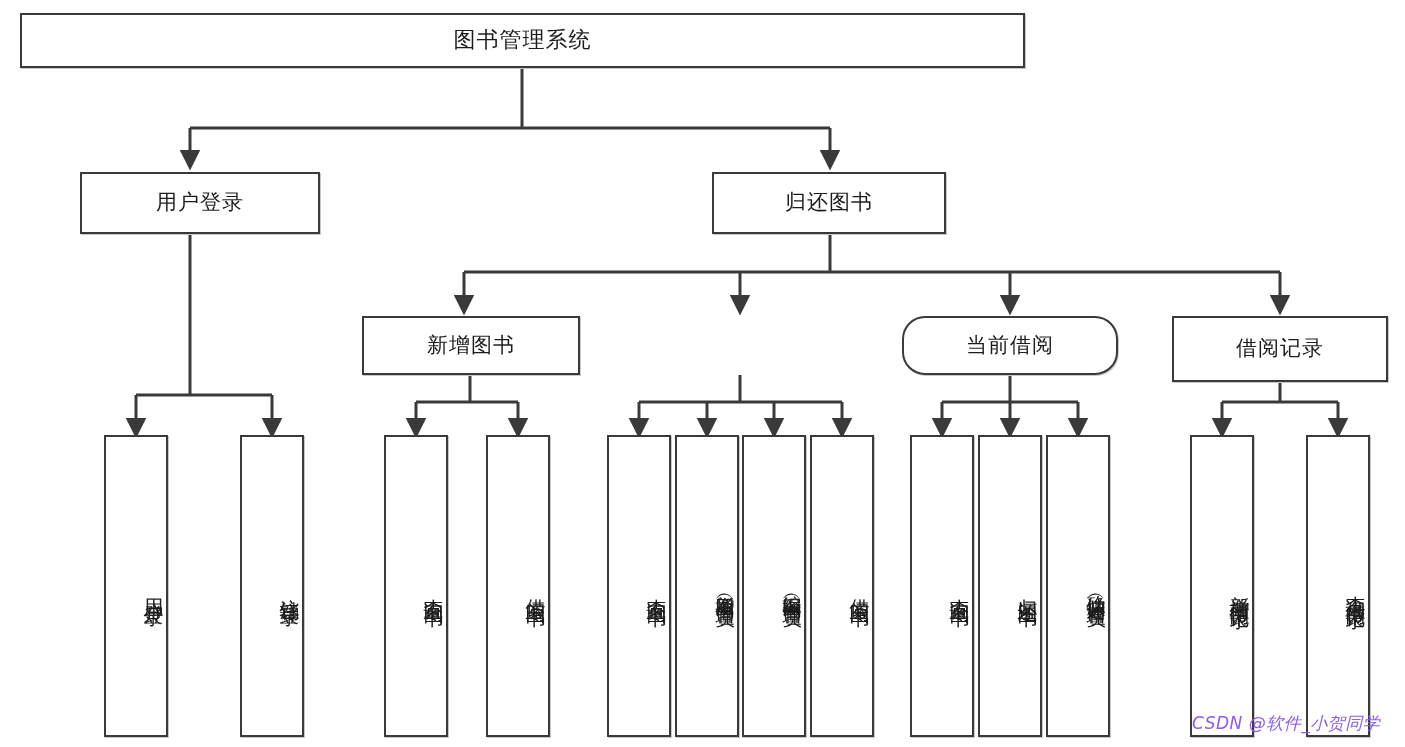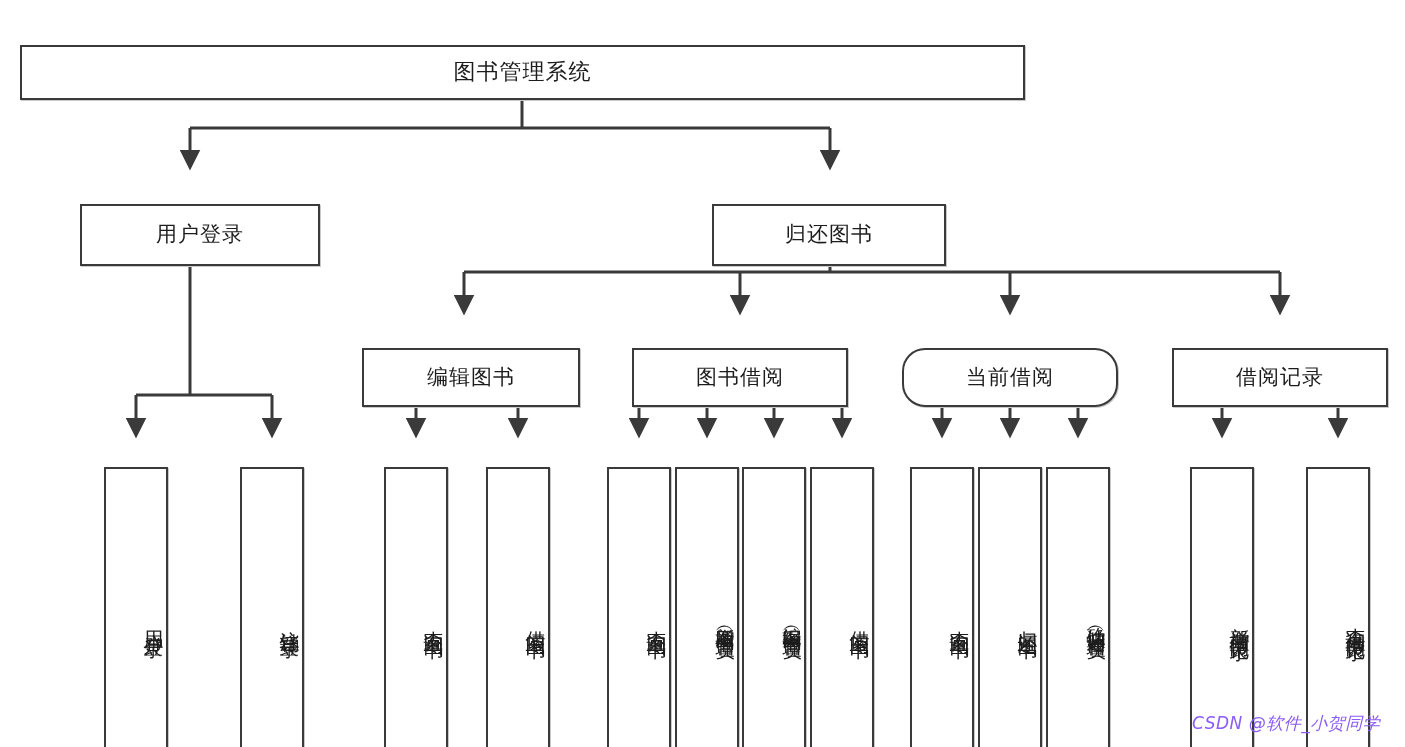--- a/index.html
+++ b/index.html
@@ -26,21 +26,20 @@
   .node {
     position: absolute;
     box-sizing: border-box;
     border: 2px solid #3a3a3a;
     background: #ffffff;
     display: flex;
     align-items: center;
     justify-content: center;
     color: #1c1c1c;
     box-shadow: 1px 1px 0 #c9c9c9;
-    margin-top: 32px;
   }
   .node.horiz {
     font-size: 21px;
     letter-spacing: 1px;
     line-height: 1.2;
   }
   .node.root {
     font-size: 22px;
   }
   .node.vert {
@@ -119,24 +118,23 @@
       <path d="M 1222 402 L 1222 428" marker-end="url(#arrow)"></path>
       <path d="M 1338 402 L 1338 428" marker-end="url(#arrow)"></path>
     </g>
   </svg>
 
   <div class="node horiz root" style="left:20px; top:13px; width:1005px; height:55px;">图书管理系统</div>
 
   <div class="node horiz" style="left:80px; top:172px; width:240px; height:62px;">用户登录</div>
   <div class="node horiz" style="left:712px; top:172px; width:234px; height:62px;">归还图书</div>
 
-  <div class="node horiz" style="left:362px; top:316px; width:218px; height:59px;">编辑图书</div>
-  <div class="node horiz" style="left:632px; top:316px; width:216px; height:59px;">图书借阅</div>
+  <div class="node horiz" style="left:362px; top:316px; width:218px; height:59px;">新增图书</div>
   <div class="node horiz" style="left:902px; top:316px; width:216px; height:59px;border-radius:23px;">当前借阅</div>
-  <div class="node horiz" style="left:1172px; top:316px; width:216px; height:59px;">借阅记录</div>
+  <div class="node horiz" style="left:1172px; top:316px; width:216px; height:66px;">借阅记录</div>
 
   <div class="node vert" style="left:104px; top:435px; width:64px; height:302px;">用户登录</div>
   <div class="node vert" style="left:240px; top:435px; width:64px; height:302px;">注销登录</div>
 
   <div class="node vert" style="left:384px; top:435px; width:64px; height:302px;">查询图书</div>
   <div class="node vert" style="left:486px; top:435px; width:64px; height:302px;">借阅图书</div>
 
   <div class="node vert" style="left:607px; top:435px; width:64px; height:302px;">查询图书</div>
   <div class="node vert tall-text" style="left:675px; top:435px; width:64px; height:302px;">新增图书（管理员）</div>
   <div class="node vert tall-text" style="left:742px; top:435px; width:64px; height:302px;">编辑图书（管理员）</div>

